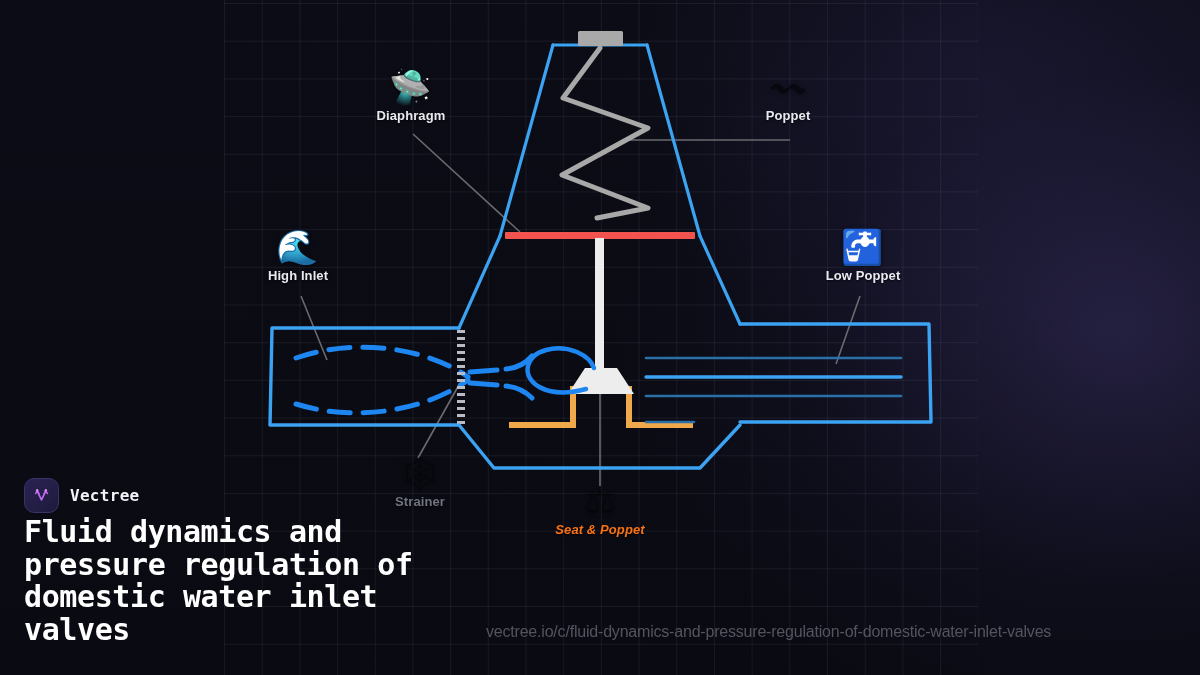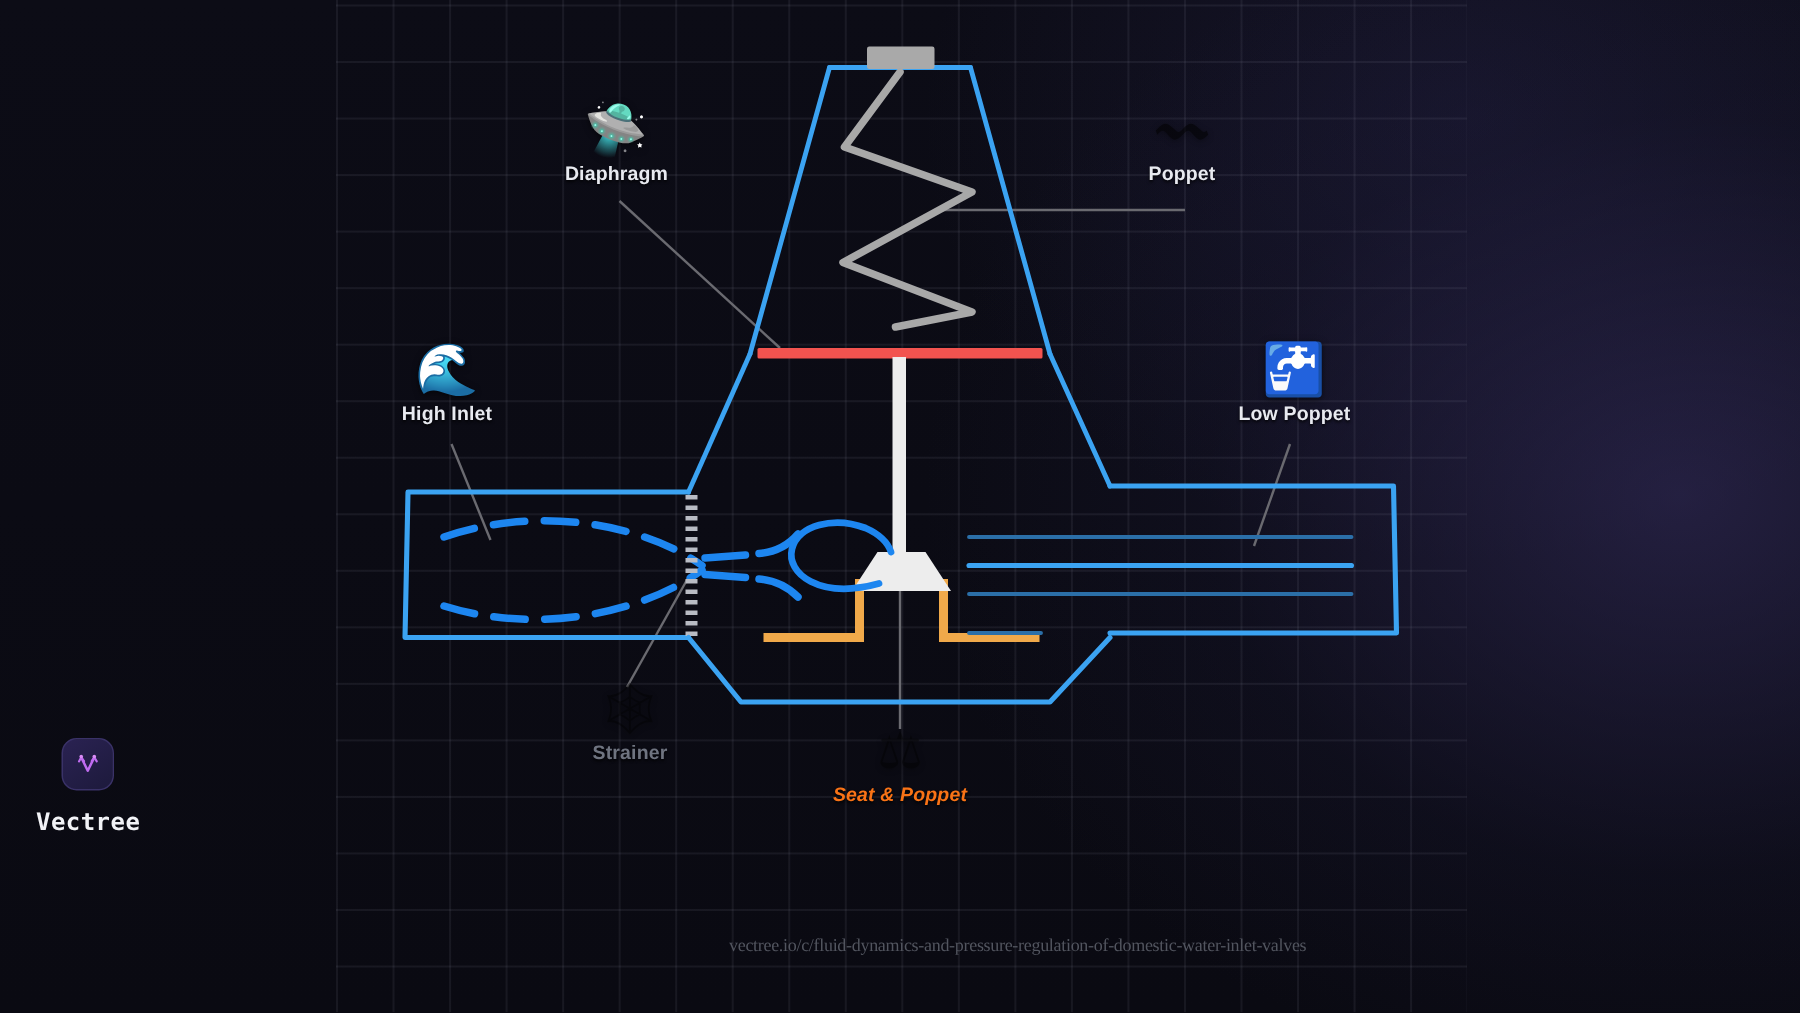--- a/index.html
+++ b/index.html
@@ -70,25 +70,24 @@
     text-shadow: 0 1px 2px rgba(0,0,0,0.8);
     text-align: center;
   }
   .label-text.muted { color: #6f7480; }
   .label-text.dim { color: #f97316; font-style: italic; }
 
   
   #brand {
     position: absolute;
     left: 24px;
-    top: 492px;
+    top: 478px;
     display: flex;
     align-items: center;
     gap: 11px;
-    flex-direction: column;
   }
   #brand-logo {
     width: 33px; height: 33px;
     border-radius: 10px;
     background: linear-gradient(145deg, #2a2252 0%, #1d1a3c 100%);
     border: 1px solid #3a3268;
     display: flex;
     align-items: center;
     justify-content: center;
   }
@@ -108,22 +107,22 @@
     font-size: 30px;
     font-weight: bold;
     line-height: 32.5px;
     color: #ffffff;
     letter-spacing: -0.4px;
   }
   #url {
     position: absolute;
     left: 486px;
     top: 623px;
-    font-family: Liberation Serif, serif;
-    font-size: 12px;
+    font-family: Liberation Sans, sans-serif;
+    font-size: 16px;
     color: #52555f;
     letter-spacing: -0.2px;
     white-space: nowrap;
   }
 </style>
 </head>
 <body>
 
 <div id="page">
 
@@ -231,16 +230,17 @@
         <path d="M6.5 6.2 L8.9 9.3" stroke="#c06cf0" stroke-width="1.8" stroke-linecap="round"></path>
         <path d="M17.5 6.2 L15.3 9.4" stroke="#c06cf0" stroke-width="1.8" stroke-linecap="round"></path>
         <path d="M17.5 6.2 L19.6 9.6" stroke="#c06cf0" stroke-width="1.8" stroke-linecap="round"></path>
         <circle cx="6.5" cy="5.4" r="1.5" fill="#d98cf5"></circle>
         <circle cx="17.5" cy="5.4" r="1.5" fill="#d98cf5"></circle>
       </svg>
     </div>
     <div id="brand-name">Vectree</div>
   </div>
 
+  <div id="headline">Fluid dynamics and pressure regulation of domestic water inlet valves</div>
 
   <div id="url">vectree.io/c/fluid-dynamics-and-pressure-regulation-of-domestic-water-inlet-valves</div>
 
 </div>
 
 </body></html>

